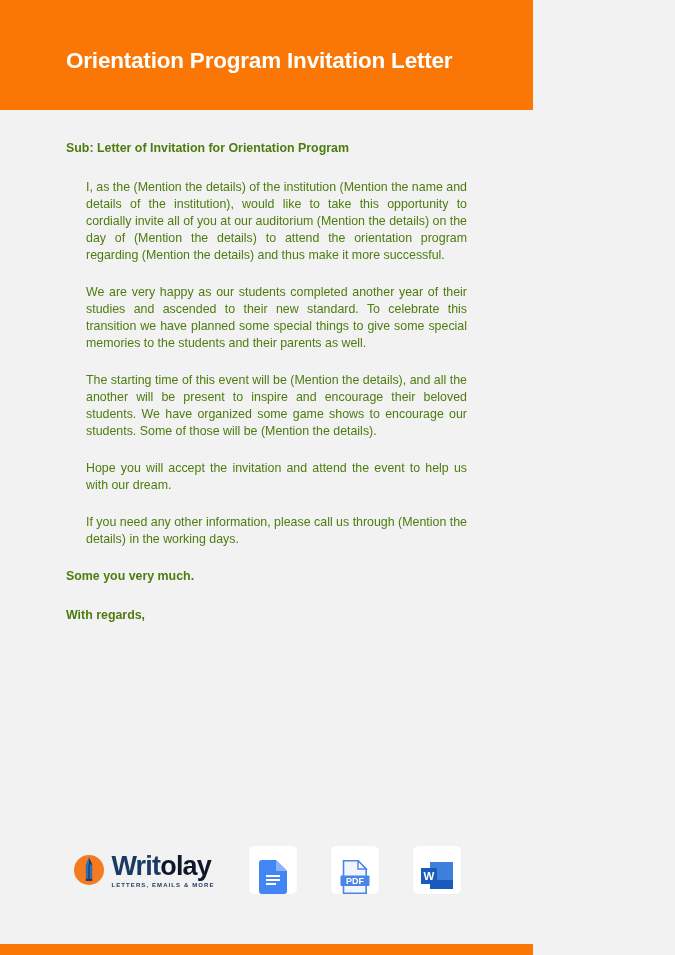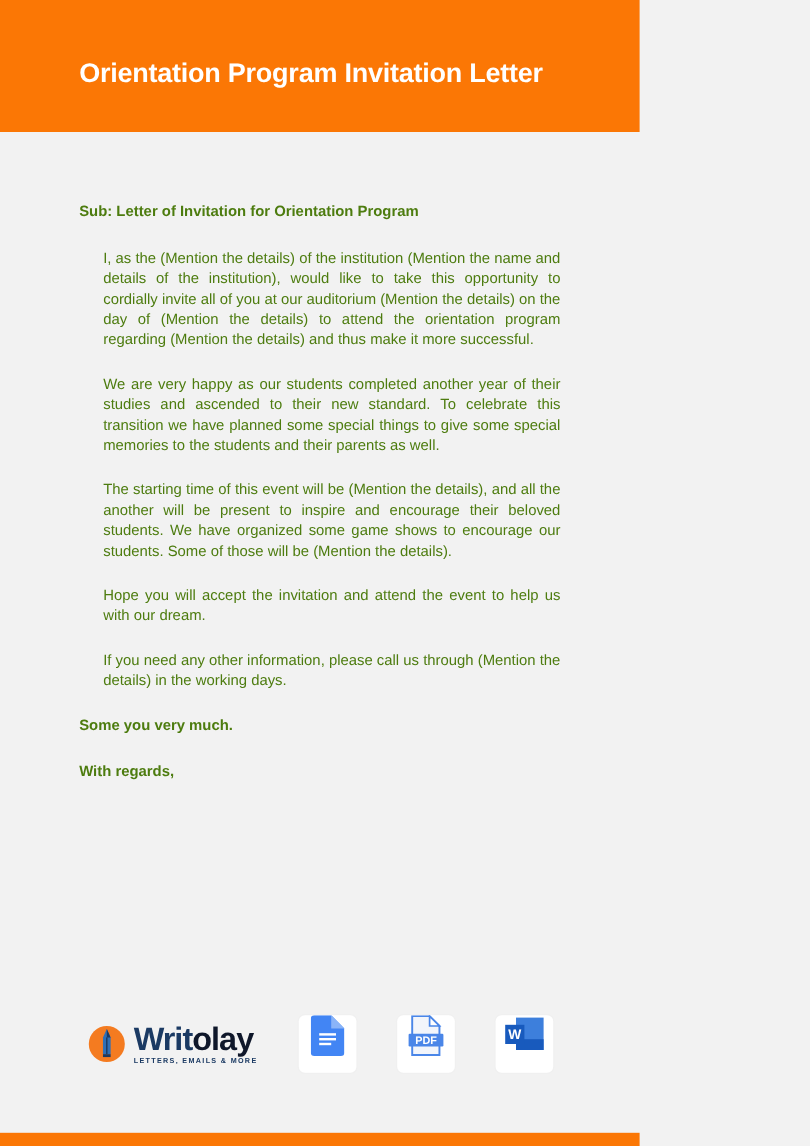--- a/index.html
+++ b/index.html
@@ -14,21 +14,20 @@
     overflow: hidden;
     position: relative;
   }
   .page {
     width: 533px;
     height: 955px;
     background: #f2f2f2;
     display: flex;
     flex-direction: column;
     position: relative;
-    gap: 28px;
   }
   
   .header-banner {
     background: #fb7705;
     height: 110px;
     width: 100%;
     display: flex;
     align-items: center;
     box-sizing: border-box;
     padding-left: 66px;
@@ -109,21 +108,21 @@
     margin-top: 2px;
     text-align: center;
   }
   
   .dl-btn {
     width: 48px;
     height: 48px;
     background: #ffffff;
     border-radius: 5px;
     display: flex;
-    align-items: flex-start;
+    align-items: flex-end;
     justify-content: center;
     flex: 0 0 auto;
     box-shadow: 0 0 0 1px #f0f0f0;
   }
   .dl-btn svg { display: block; }
   
   .bottom-bar {
     position: absolute;
     left: 0;
     bottom: 0;

